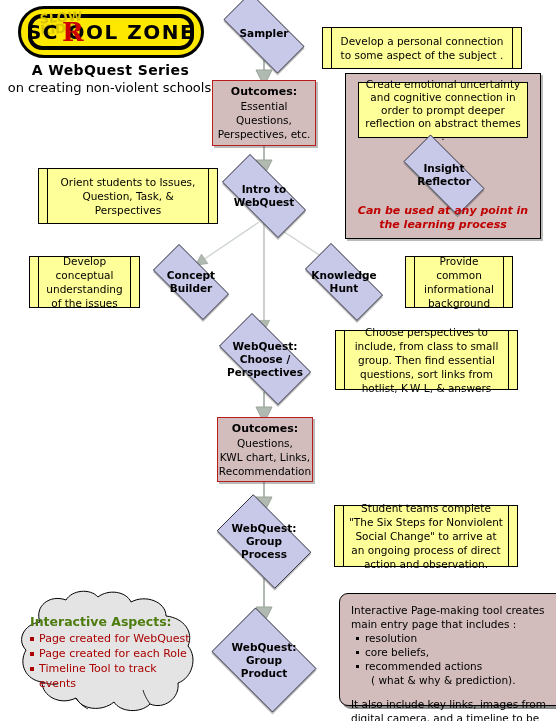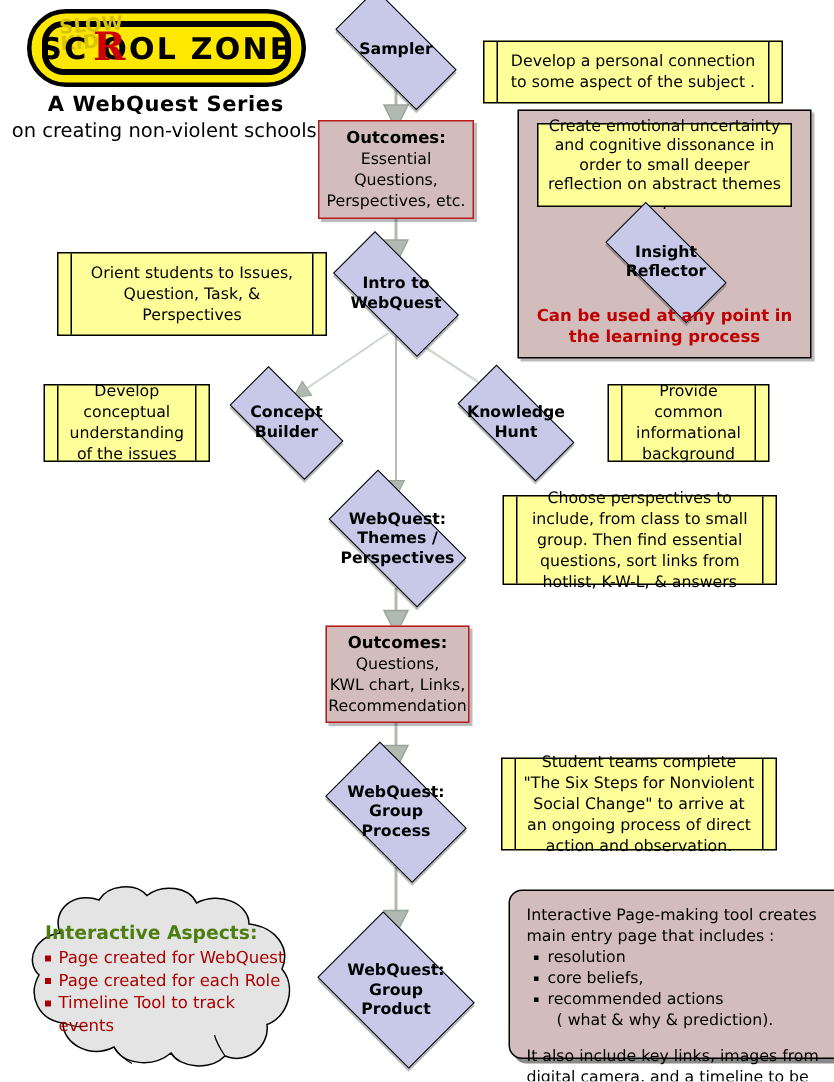--- a/index.html
+++ b/index.html
@@ -199,20 +199,21 @@
   }
   .panel-red {
     position: absolute;
     left: 4px; right: 4px;
     bottom: 6px;
     text-align: center;
     font-size: 11px;
     font-weight: bold;
     color: #c00000;
     line-height: 14px;
+    font-style: italic;
   }
 
   
   .cloud {
     position: absolute;
     left: 14px;
     top: 588px;
     width: 190px;
     height: 126px;
   }
@@ -332,21 +333,21 @@
   </div>
 
   <div class="outcomes" style="left:212px; top:80px; width:104px; height:66px;">
     <div class="otitle">Outcomes:</div>
     <div>Essential Questions,</div>
     <div>Perspectives, etc.</div>
   </div>
 
   <div class="panel" style="left:345px; top:73px; width:196px; height:166px;">
     <div class="panel-note">
-      <span>Create emotional uncertainty and cognitive dissonance in order to small deeper reflection on abstract themes .</span>
+      <span>Create emotional uncertainty and cognitive connection in order to prompt deeper reflection on abstract themes .</span>
     </div>
     <div class="diamond" style="left:44px; top:74px; width:108px; height:54px;">
       <div class="dshape"></div>
       <div class="dlabel">
         <span>Insight</span><br>
         <span>Reflector</span>
       </div>
     </div>
     <div class="panel-red">Can be used at any point in the learning process</div>
   </div>
@@ -384,21 +385,21 @@
   </div>
 
   <div class="note" style="left:405px; top:256px; width:108px; height:52px;">
     <span>Provide common informational background</span>
   </div>
 
   <div class="diamond" style="left:206px; top:326px; width:118px; height:66px;">
     <div class="dshape"></div>
     <div class="dlabel">
       <span>WebQuest:</span><br>
-      <span>Themes /</span><br>
+      <span>Choose /</span><br>
       <span>Perspectives</span>
     </div>
   </div>
 
   <div class="note" style="left:335px; top:330px; width:183px; height:60px;">
     <span>Choose perspectives to include, from class to small group.  Then find essential questions, sort links from hotlist, K-W-L, &amp; answers</span>
   </div>
 
   <div class="outcomes" style="left:217px; top:417px; width:96px; height:65px;">
     <div class="otitle">Outcomes:</div>

